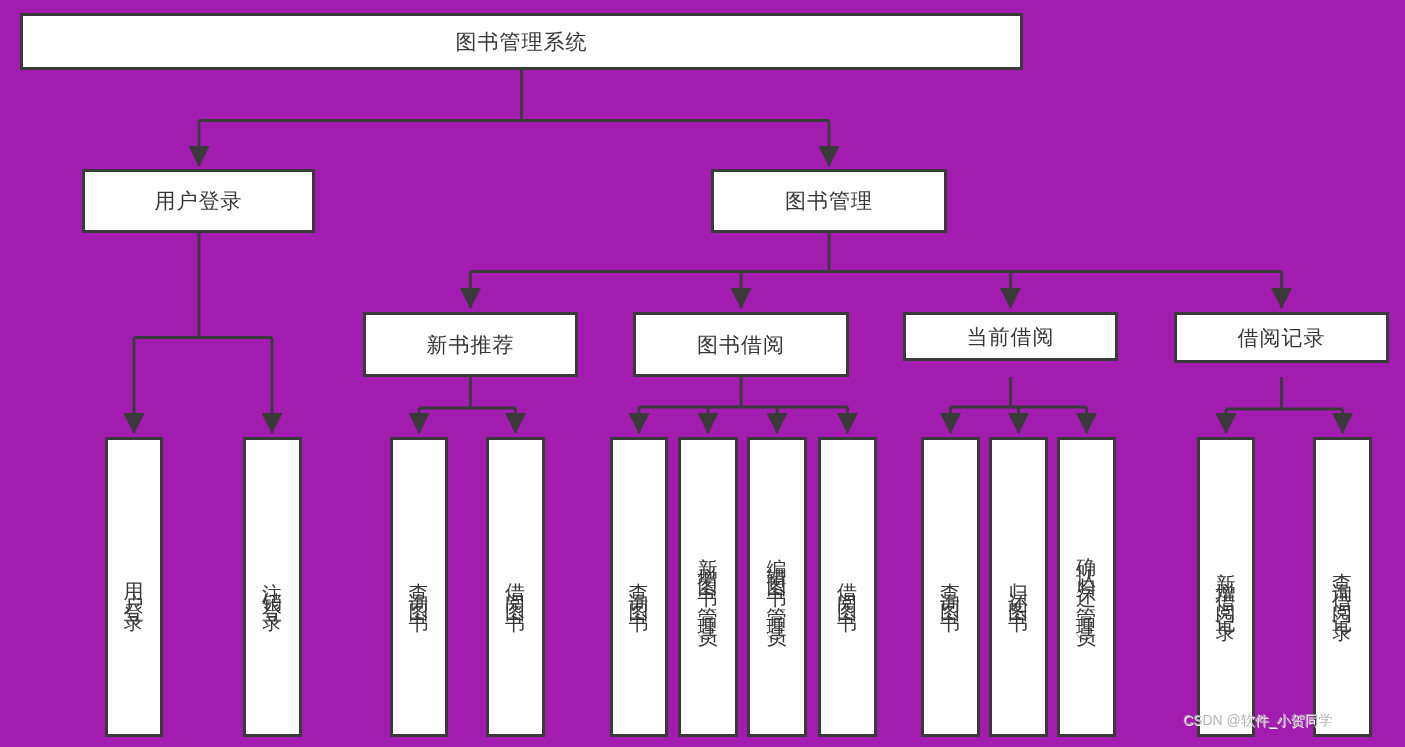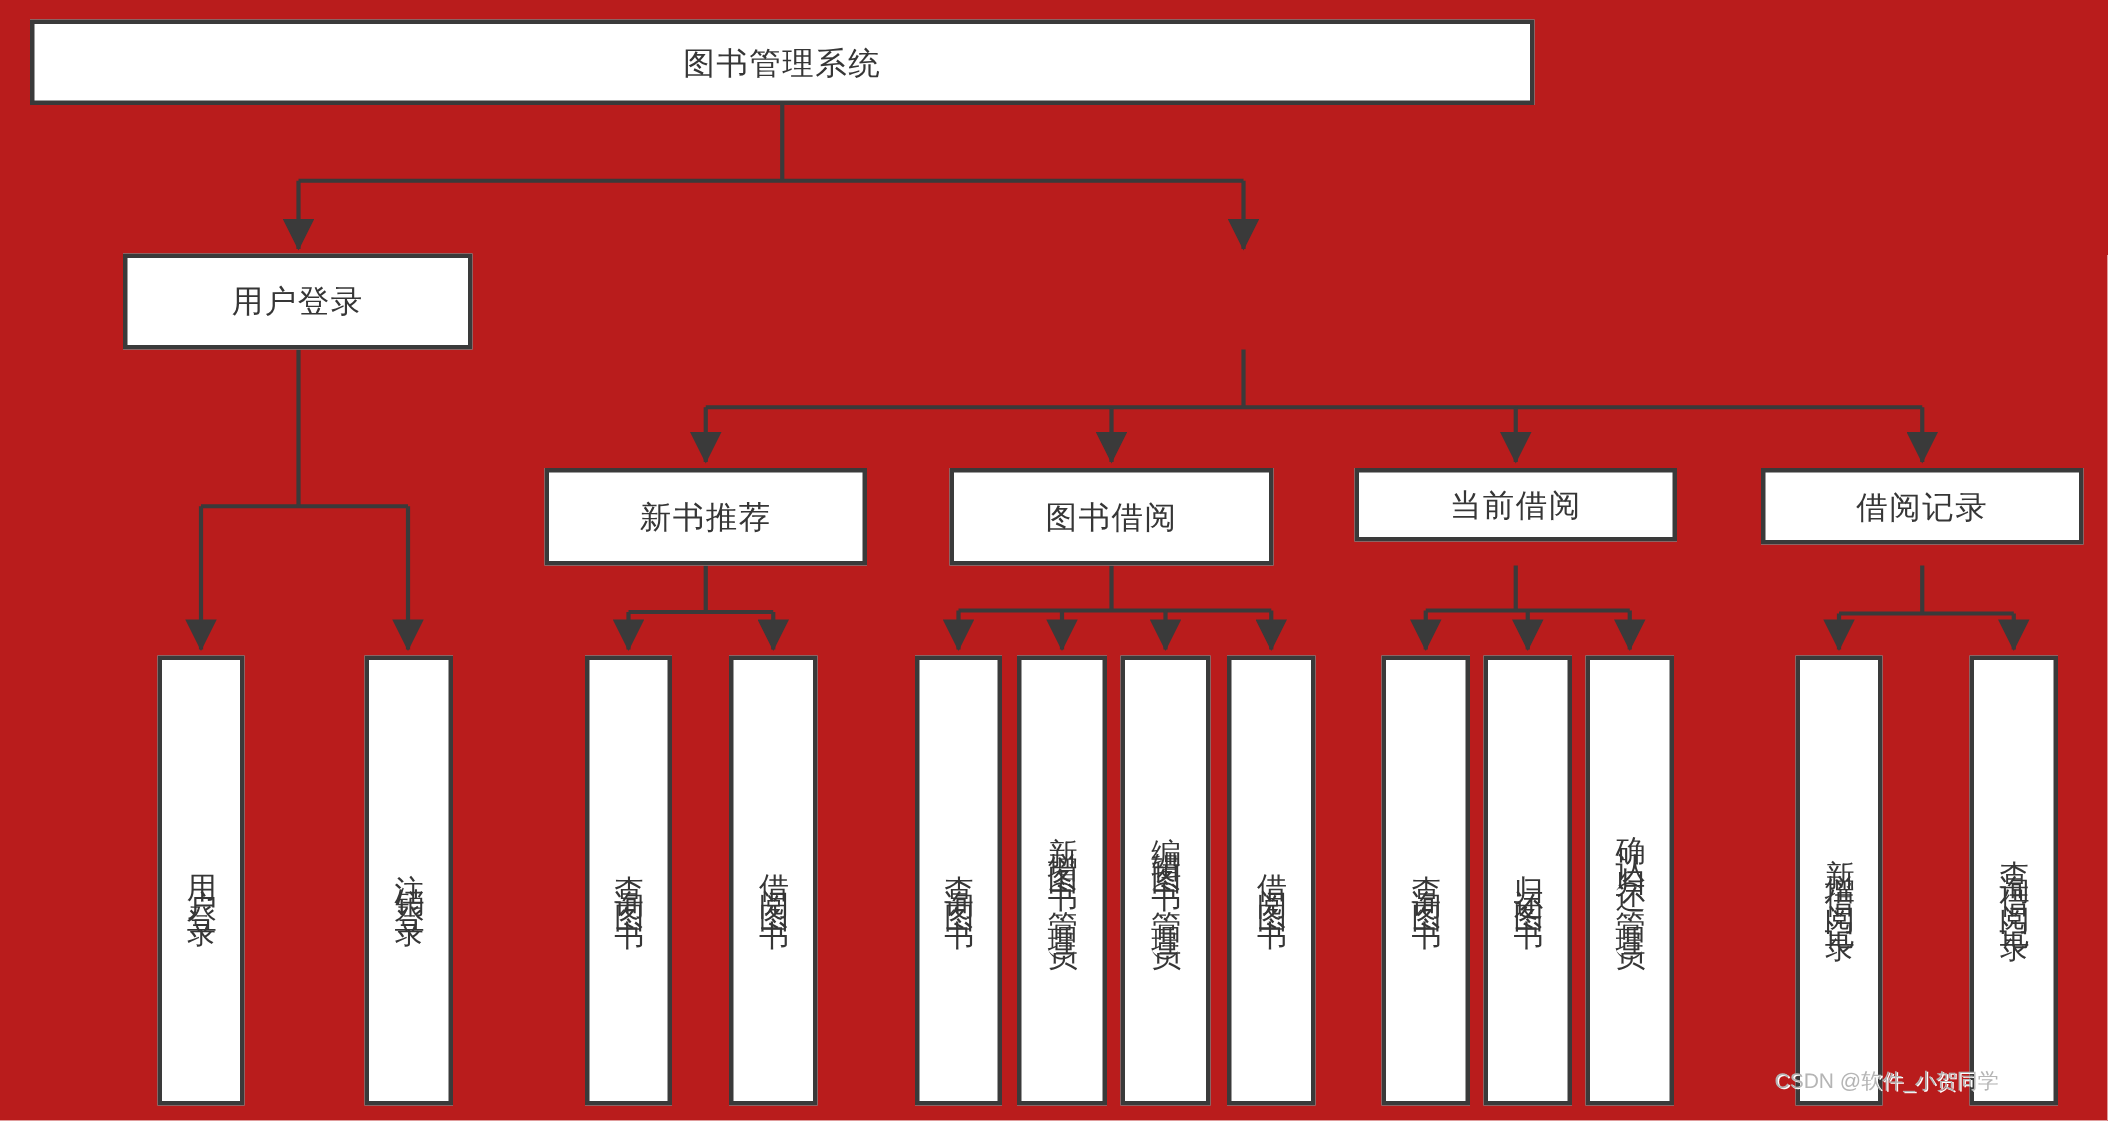--- a/index.html
+++ b/index.html
@@ -5,21 +5,21 @@
   html, body {
     margin: 0;
     padding: 0;
     background: #ffffff;
     font-family: "Liberation Sans", "DejaVu Sans", sans-serif;
   }
   .stage {
     position: relative;
     width: 1405px;
     height: 747px;
-    background: #b91c1c;
+    background: #a21caf;
     overflow: hidden;
   }
   .wires {
     position: absolute;
     left: 0;
     top: 0;
     width: 1405px;
     height: 747px;
   }
   .wires path {
@@ -111,20 +111,23 @@
     <path d="M1342.5 409 V433" marker-end="url(#arr)"></path>
   </svg>
 
   <div class="box" style="left:20px;top:13px;width:1003px;height:57px">
     <span class="hlabel">图书管理系统</span>
   </div>
 
   <div class="box" style="left:82px;top:169px;width:233px;height:64px">
     <span class="hlabel">用户登录</span>
   </div>
+  <div class="box" style="left:711px;top:169px;width:236px;height:64px">
+    <span class="hlabel">图书管理</span>
+  </div>
 
   <div class="box" style="left:633px;top:312px;width:216px;height:65px">
     <span class="hlabel">图书借阅</span>
   </div>
   <div class="box" style="left:363px;top:312px;width:215px;height:65px">
     <span class="hlabel">新书推荐</span>
   </div>
   <div class="box" style="left:903px;top:312px;width:215px;height:49px">
     <span class="hlabel">当前借阅</span>
   </div>

